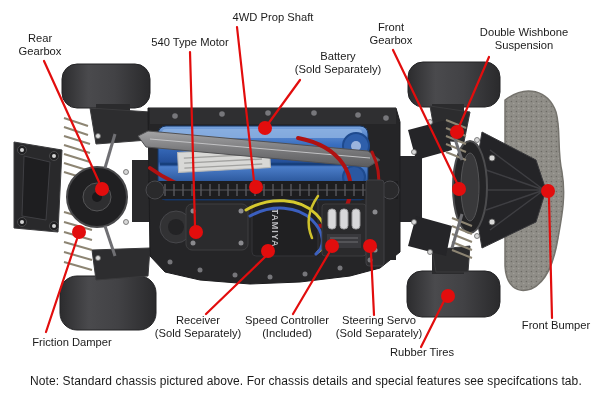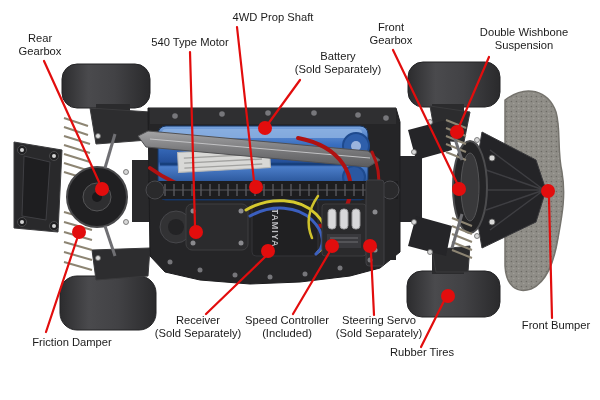--- a/index.html
+++ b/index.html
@@ -260,13 +260,14 @@
         <text class="callout-label" text-anchor="middle"><tspan x="379" y="324">Steering Servo</tspan><tspan x="379" y="337">(Sold Separately)</tspan></text>
         <line x1="444" y1="301" x2="421" y2="347" stroke="#e20d0d" stroke-width="2.2" stroke-linecap="round"></line>
         <circle cx="448" cy="296" r="7" fill="#e20d0d"></circle>
         <text class="callout-label" text-anchor="middle"><tspan x="422" y="356">Rubber Tires</tspan></text>
         <line x1="549" y1="198" x2="552" y2="318" stroke="#e20d0d" stroke-width="2.2" stroke-linecap="round"></line>
         <circle cx="548" cy="191" r="7" fill="#e20d0d"></circle>
         <text class="callout-label" text-anchor="middle"><tspan x="556" y="329">Front Bumper</tspan></text>
       </g>
 </svg>
 
+<div class="note">Note: Standard chassis pictured above. For chassis details and special features see specifcations tab.</div>
 </div>
 
 </body></html>

